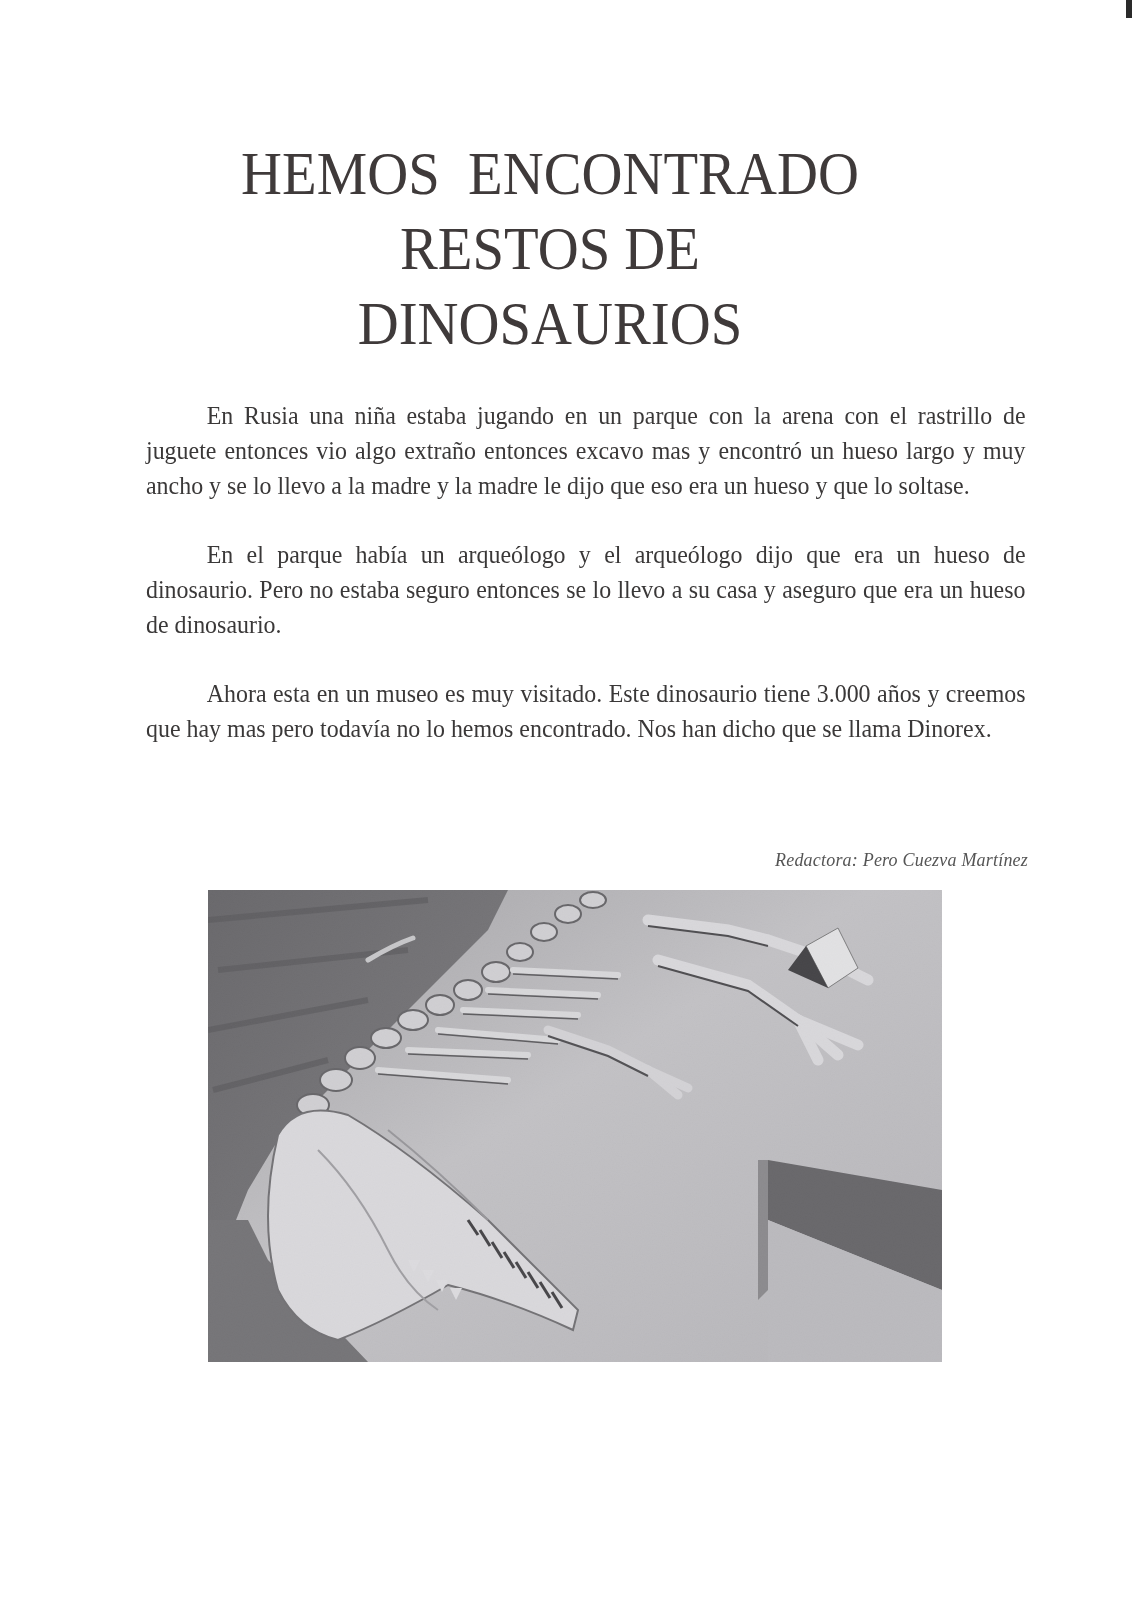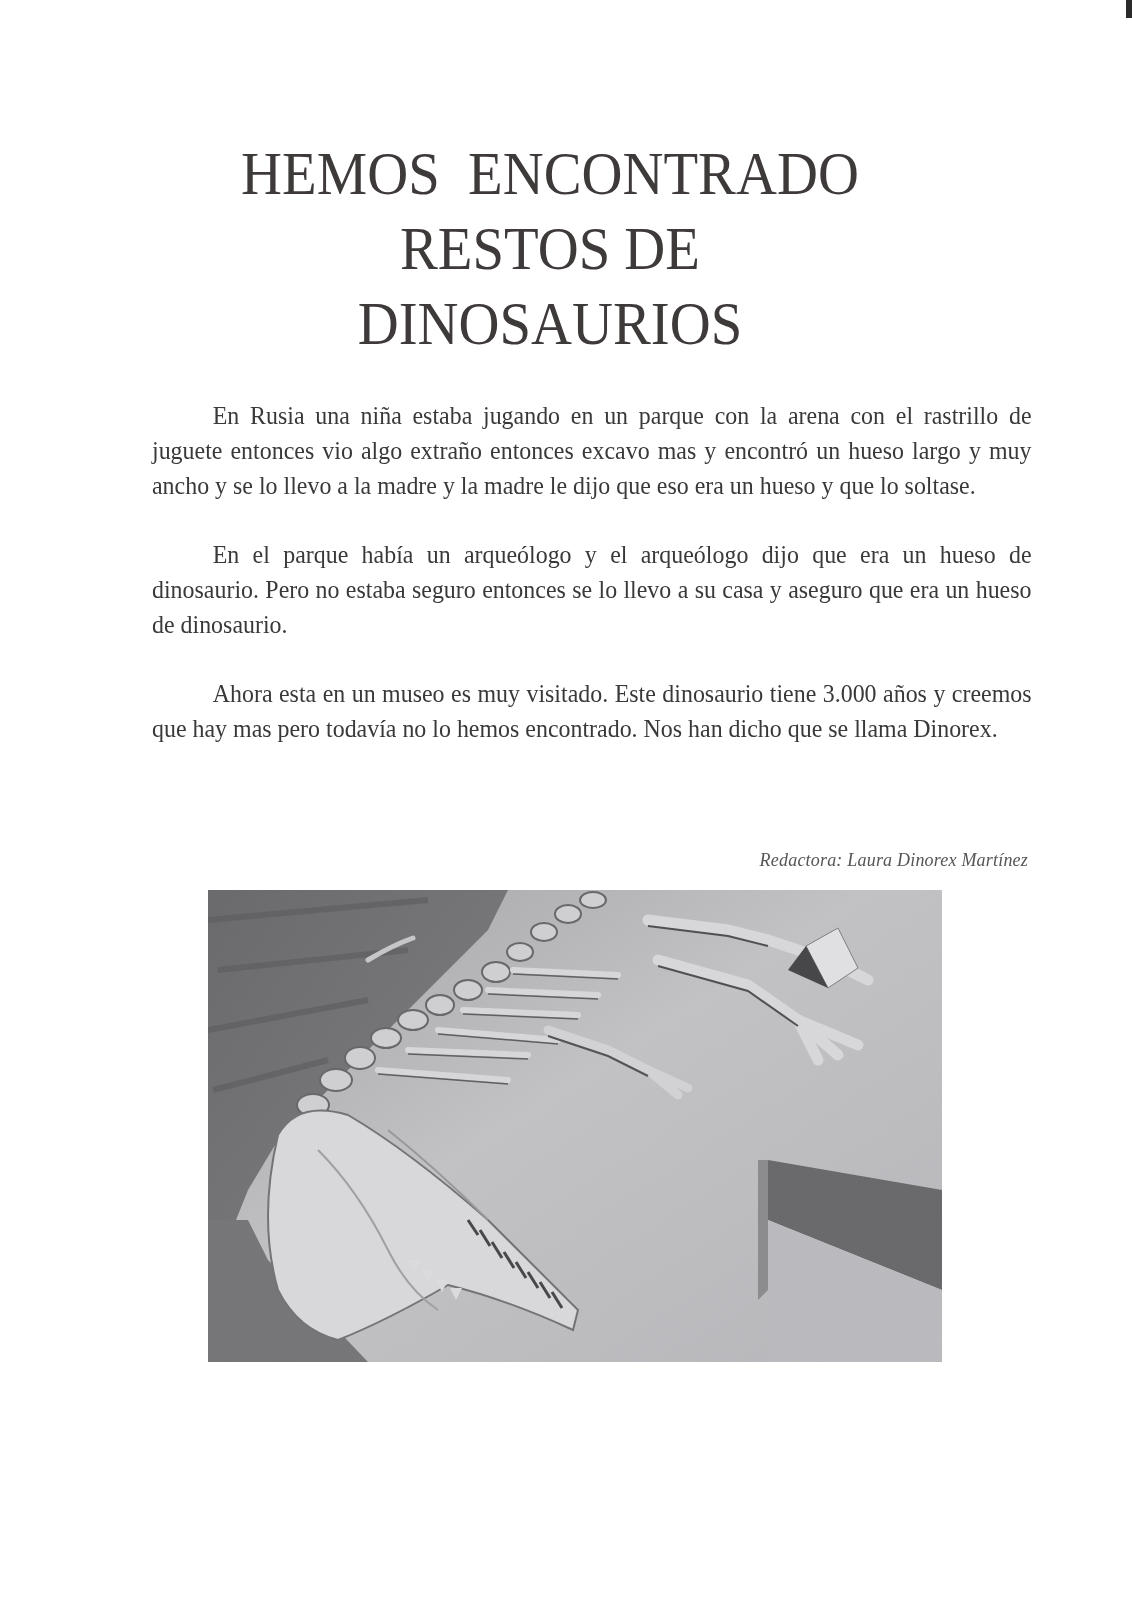--- a/index.html
+++ b/index.html
@@ -38,21 +38,21 @@
       margin: 0;
       transform: scaleX(0.93);
       transform-origin: center top;
     }
     .title span {
       display: block;
       white-space: pre;
     }
     .article {
       position: absolute;
-      left: 152px;
+      left: 146px;
       top: 398px;
       width: 880px;
     }
     .para {
       font-size: 26px;
       line-height: 35px;
       text-align: justify;
       text-indent: 66px;
       margin: 0 0 34px 0;
       color: #3a3838;
@@ -94,21 +94,21 @@
   <span>RESTOS DE</span>
   <span>DINOSAURIOS</span>
 </h1>
 
 <div class="article">
   <p class="para">En Rusia una niña estaba jugando en un parque con la arena con el rastrillo de juguete entonces vio algo extraño entonces excavo mas y encontró un hueso largo y muy ancho y se lo llevo a la madre y la madre le dijo que eso era un hueso y que lo soltase.</p>
   <p class="para">En el parque había un arqueólogo y el arqueólogo dijo que era un hueso de dinosaurio. Pero no estaba seguro entonces se lo llevo a su casa y aseguro que era un hueso de dinosaurio.</p>
   <p class="para">Ahora esta en un museo es muy visitado. Este dinosaurio tiene 3.000 años y creemos que hay mas pero todavía no lo hemos encontrado. Nos han dicho que se llama Dinorex.</p>
 </div>
 
-<div class="byline">Redactora: Laura Dinorex Martínez</div>
+<div class="byline">Redactora: Pero Cuezva Martínez</div>
 
 <div class="photo" title="Black and white photograph of a dinosaur skeleton exhibited in excavated sand, skull in foreground, vertebrae and limbs extending to the upper right">
   <svg viewBox="0 0 734 472" preserveAspectRatio="none">
     <defs>
       <filter id="grain" x="0" y="0" width="100%" height="100%">
         <feTurbulence type="fractalNoise" baseFrequency="0.9" numOctaves="2" seed="3" result="n"></feTurbulence>
         <feColorMatrix type="saturate" values="0"></feColorMatrix>
         <feComponentTransfer>
           <feFuncA type="table" tableValues="0 0.35"></feFuncA>
         </feComponentTransfer>

